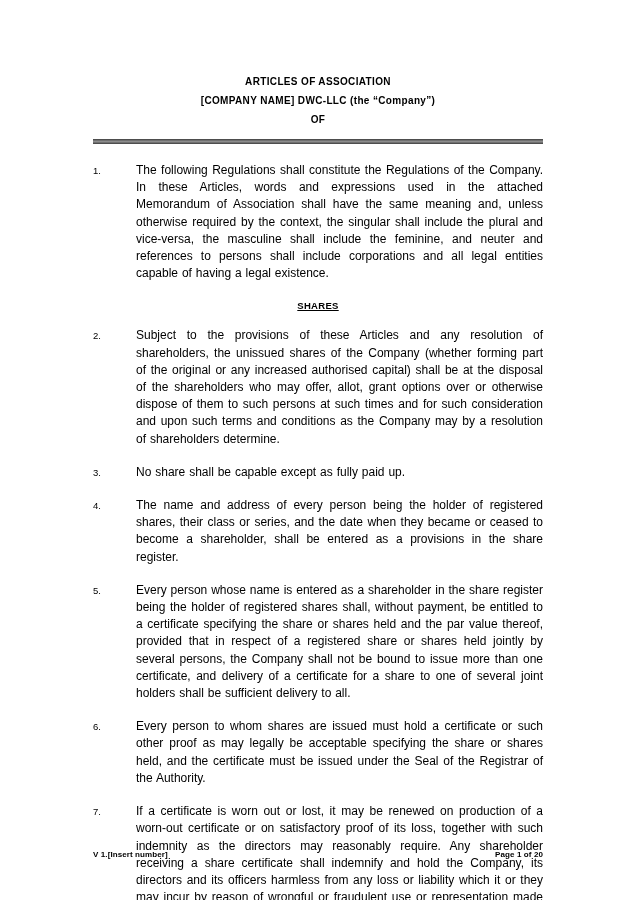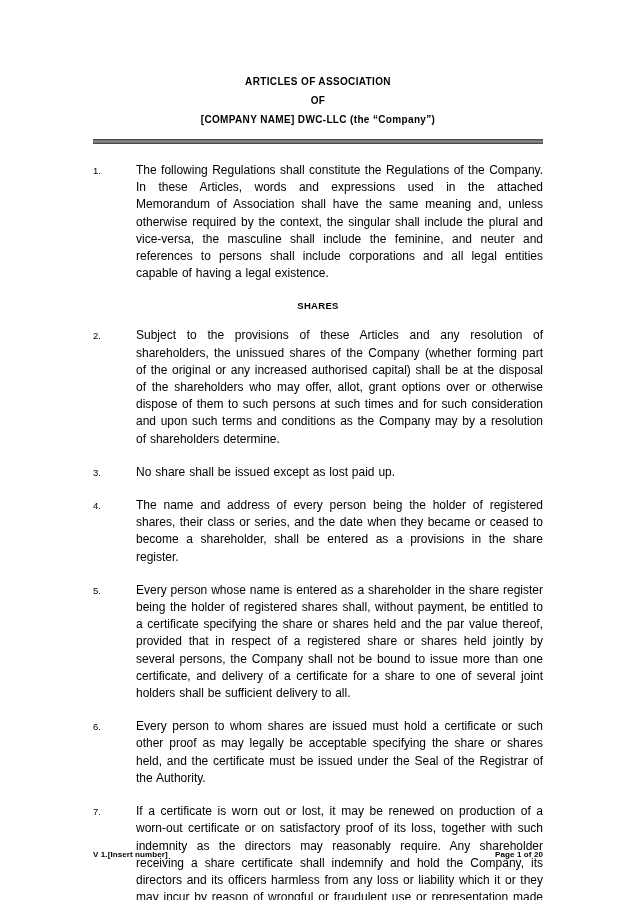--- a/index.html
+++ b/index.html
@@ -101,20 +101,21 @@
     word-spacing: 0.55px;
   }
 
   .section-heading {
     font-size: 9.5px;
     font-weight: bold;
     text-align: center;
     letter-spacing: 0.3px;
     margin: 0 0 16px 0;
     padding-top: 2px;
+    text-decoration: underline;
   }
 
   
   .footer {
     position: absolute;
     left: 93px;
     top: 850px;
     width: 450px;
     display: flex;
     justify-content: space-between;
@@ -126,22 +127,22 @@
   .footer-left { white-space: nowrap; }
   .footer-right { white-space: nowrap; padding-left: 44px; }
 </style>
 </head>
 <body>
 
 <div class="page">
 
   <div class="title-block">
     <div class="title-line">ARTICLES OF ASSOCIATION</div>
+    <div class="title-line">[COMPANY NAME] DWC-LLC (the “Company”)</div>
     <div class="title-line">OF</div>
-    <div class="title-line">[COMPANY NAME] DWC-LLC (the “Company”)</div>
   </div>
 
   <div class="divider">
     <div class="bar-top"></div>
     <div class="bar-mid"></div>
     <div class="bar-bottom"></div>
   </div>
 
   <div class="content">
 
@@ -152,21 +153,21 @@
 
     <div class="section-heading">SHARES</div>
 
     <div class="clause">
       <div class="clause-number">2.</div>
       <div class="clause-text">Subject to the provisions of these Articles and any resolution of shareholders, the unissued shares of the Company (whether forming part of the original or any increased authorised capital) shall be at the disposal of the shareholders who may offer, allot, grant options over or otherwise dispose of them to such persons at such times and for such consideration and upon such terms and conditions as the Company may by a resolution of shareholders determine.</div>
     </div>
 
     <div class="clause">
       <div class="clause-number">3.</div>
-      <div class="clause-text">No share shall be issued except as lost paid up.</div>
+      <div class="clause-text">No share shall be capable except as fully paid up.</div>
     </div>
 
     <div class="clause">
       <div class="clause-number">4.</div>
       <div class="clause-text">The name and address of every person being the holder of registered shares, their class or series, and the date when they became or ceased to become a shareholder, shall be entered as a provisions in the share register.</div>
     </div>
 
     <div class="clause">
       <div class="clause-number">5.</div>
       <div class="clause-text">Every person whose name is entered as a shareholder in the share register being the holder of registered shares shall, without payment, be entitled to a certificate specifying the share or shares held and the par value thereof, provided that in respect of a registered share or shares held jointly by several persons, the Company shall not be bound to issue more than one certificate, and delivery of a certificate for a share to one of several joint holders shall be sufficient delivery to all.</div>

